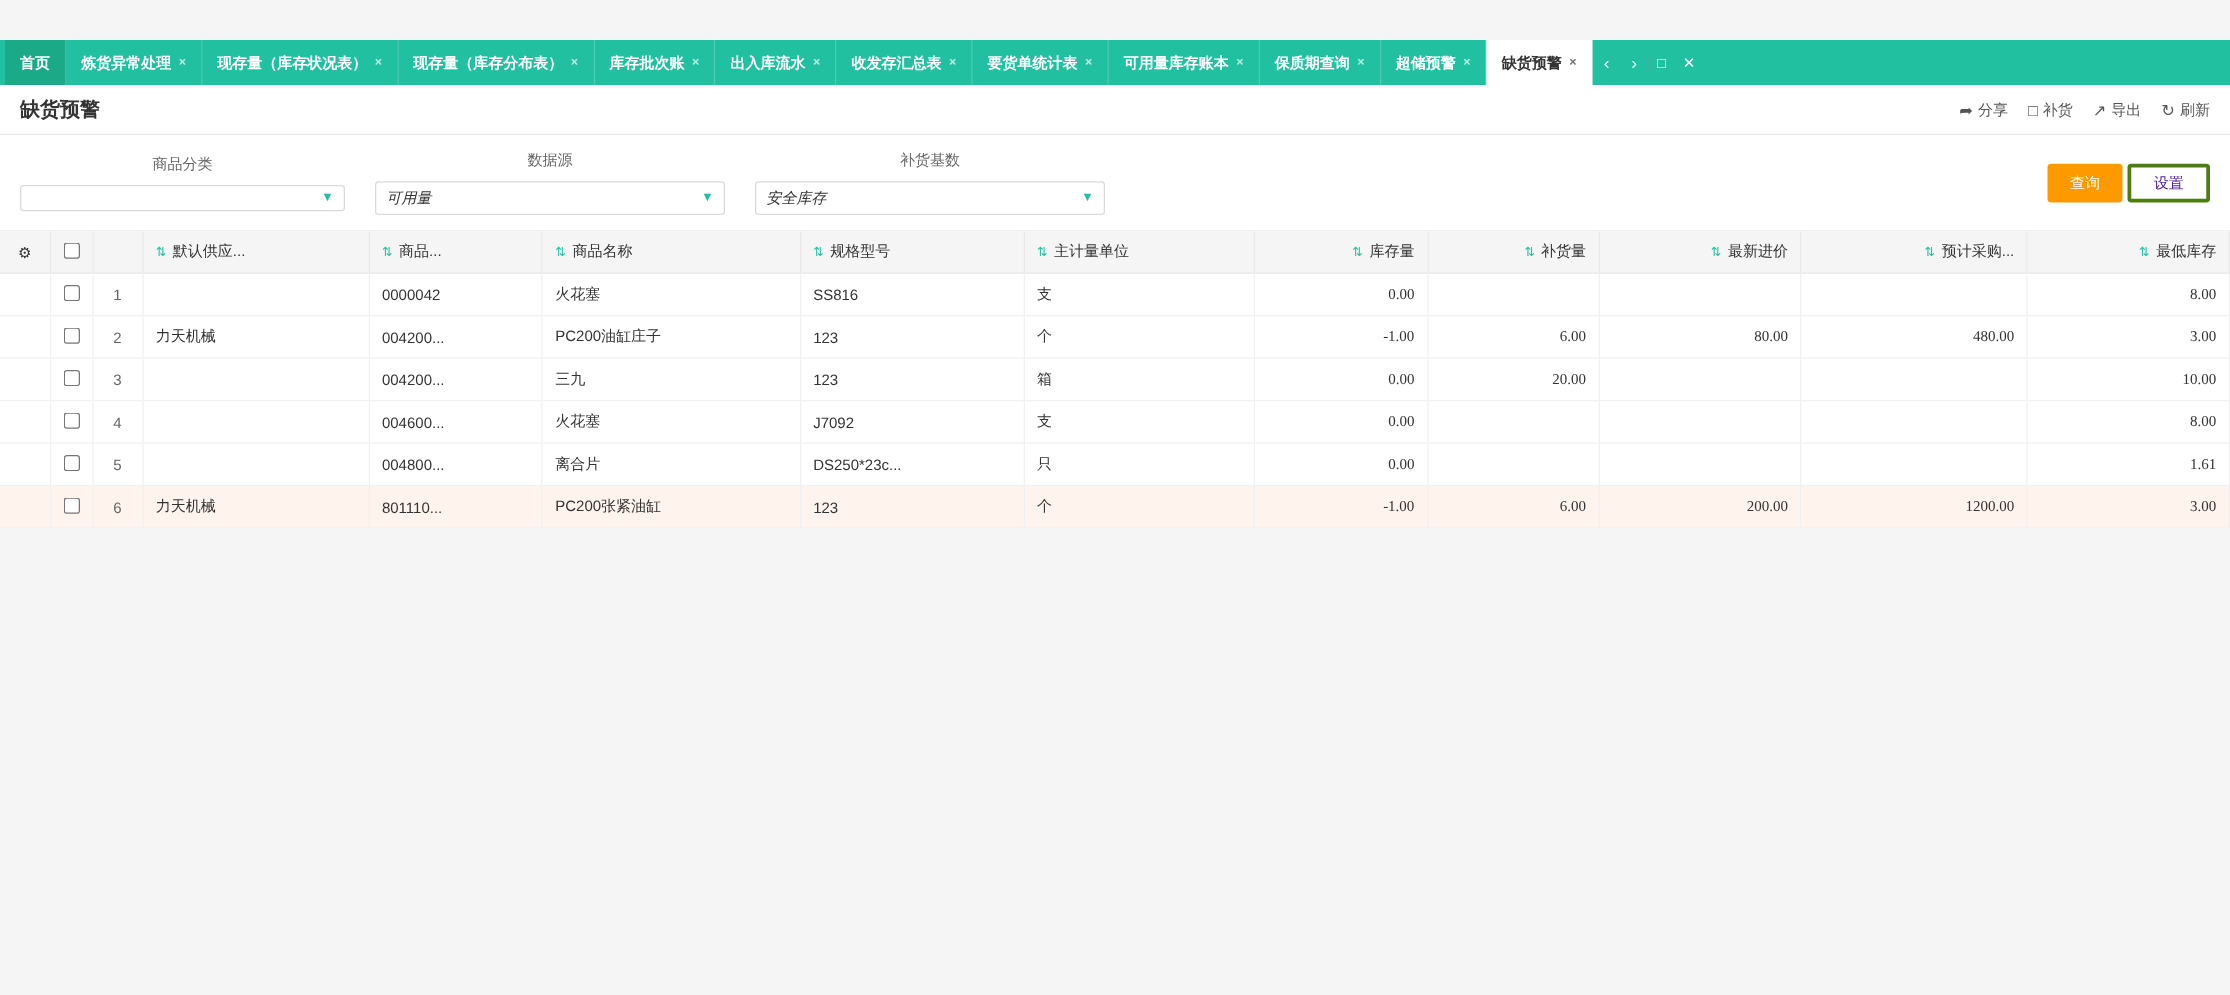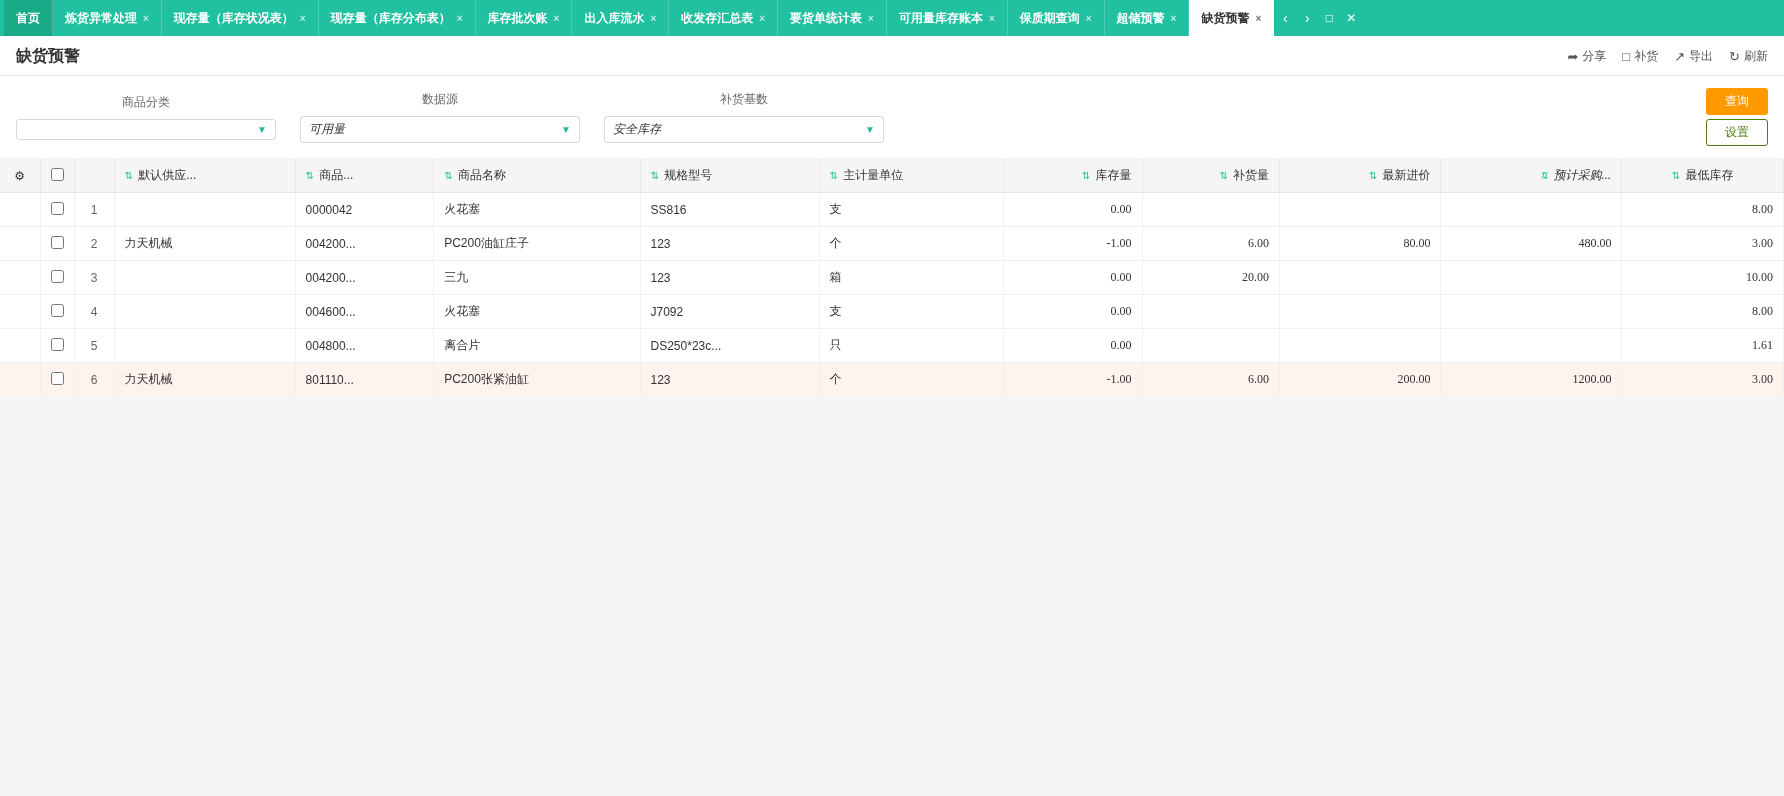--- a/index.html
+++ b/index.html
@@ -6,20 +6,21 @@
     body { font-family: "Microsoft YaHei", Arial, sans-serif; font-size: 12px; background: #f5f5f5; overflow: hidden; width: 1784px; height: 796px; }
 
     
     .tab-bar {
       display: flex;
       align-items: center;
       background: #20c0a0;
       height: 36px;
       padding: 0 4px;
       overflow: hidden;
+      margin-top: 32px;
     }
     .tab-item {
       display: flex;
       align-items: center;
       padding: 0 12px;
       height: 36px;
       color: #fff;
       font-size: 12px;
       white-space: nowrap;
       cursor: pointer;
@@ -115,36 +116,36 @@
       font-size: 12px;
       color: #999;
     }
     .filter-select .arrow { color: #20c0a0; font-size: 10px; margin-left: 8px; }
     .filter-select-wide { min-width: 280px; font-style: italic; }
     .filter-value { color: #333; }
 
     .filter-actions {
       margin-left: auto;
       display: flex;
-      flex-direction: column;
+      flex-direction: row;
       gap: 4px;
     }
     .btn-query {
       background: #f90;
       color: #fff;
       border: none;
       border-radius: 3px;
       padding: 5px 18px;
       cursor: pointer;
       font-size: 12px;
     }
     .btn-settings {
       background: #fff;
-      color: #4d7c0f;
-      border: 1px solid #4d7c0f;
+      color: #4c1d95;
+      border: 3px solid #4d7c0f;
       border-radius: 3px;
       padding: 4px 18px;
       cursor: pointer;
       font-size: 12px;
     }
 
     
     .table-container {
       background: #fff;
       margin: 0;
@@ -336,25 +337,25 @@
           <span>库存量</span>
         </th>
         <th style="text-align:right;font-family:Liberation Serif, serif;">
           <span class="sort-icon">⇅</span>
           <span>补货量</span>
         </th>
         <th style="text-align:right;">
           <span class="sort-icon">⇅</span>
           <span>最新进价</span>
         </th>
-        <th style="text-align:right;font-style:italic;">
+        <th style="text-align:right;">
           <span class="sort-icon">⇅</span>
           <span>预计采购...</span>
         </th>
-        <th style="text-align:center;">
+        <th style="text-align:right;">
           <span class="sort-icon">⇅</span>
           <span>最低库存</span>
         </th>
       </tr>
     </thead>
     <tbody id="table-body">
     <tr>
     <td class="gear-cell"></td>
     <td class="checkbox-cell">
       <input type="checkbox" style="">

